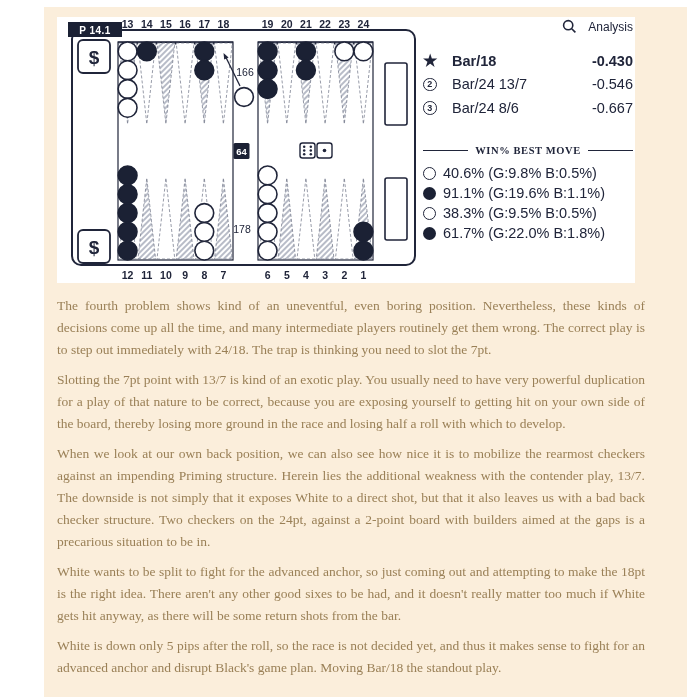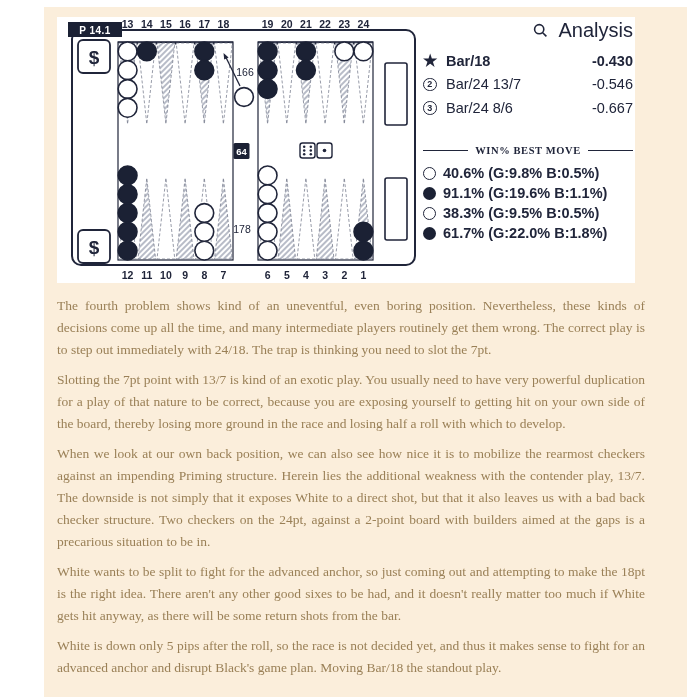--- a/index.html
+++ b/index.html
@@ -14,44 +14,44 @@
   }
   .top-card{
     position:absolute;left:57px;top:17px;width:578px;height:266px;
     background:#ffffff;
   }
   #board{position:absolute;left:0;top:0;}
   
   .analysis{position:absolute;left:366px;top:2px;width:210px;color:#20253a;}
   .analysis-title{
     display:flex;justify-content:flex-end;align-items:center;gap:11px;
-    font-size:20px;color:#20253a;
+    font-size:12px;color:#20253a;
   }
   .moves{position:absolute;top:30px;left:0;right:0;}
   .move-row{display:flex;align-items:center;height:23.5px;font-size:14.5px;}
   .move-row .rank{width:21px;display:flex;justify-content:flex-start;align-items:center;}
   .star-glyph{font-size:16px;line-height:1;}
   .circled{
     width:13.5px;height:13.5px;border:1.3px solid #20253a;border-radius:50%;
     font-size:9px;font-weight:bold;display:flex;align-items:center;justify-content:center;
     box-sizing:border-box;
   }
-  .move-label{margin-left:2px;white-space:nowrap;}
+  .move-label{margin-left:8px;white-space:nowrap;}
   .equity{margin-left:auto;}
   .move-row.best .move-label,.move-row.best .equity,.move-row.best .rank{font-weight:bold;}
   .wins{position:absolute;top:126px;left:0;right:0;}
   .win-header{
     display:flex;align-items:center;gap:7px;
     font-size:10.5px;font-weight:bold;letter-spacing:.6px;color:#20253a;
     margin-bottom:7px;
     font-family:Liberation Serif, serif;
   }
   .win-header::before,.win-header::after{content:"";flex:1;border-top:1.6px solid #20253a;}
   .win-header.second{margin-top:11px;}
-  .win-row{display:flex;align-items:center;height:20px;font-size:14.5px;gap:7px;color:#20253a;font-weight:bold;}
+  .win-row{display:flex;align-items:center;height:20px;font-size:14.5px;gap:7px;color:#20253a;}
   .disc{width:13px;height:13px;border-radius:50%;box-sizing:border-box;flex:0 0 auto;}
   .disc.white{border:1.9px solid #20253a;background:#fff;}
   .disc.black{background:#1b2134;}
   
   .commentary{position:absolute;left:57px;top:295px;width:588px;}
   .commentary p{
     margin:0 0 8px;font-size:13.5px;line-height:22px;text-align:justify;
     color:#9a8057;
     font-family:Liberation Serif, serif;
   }

